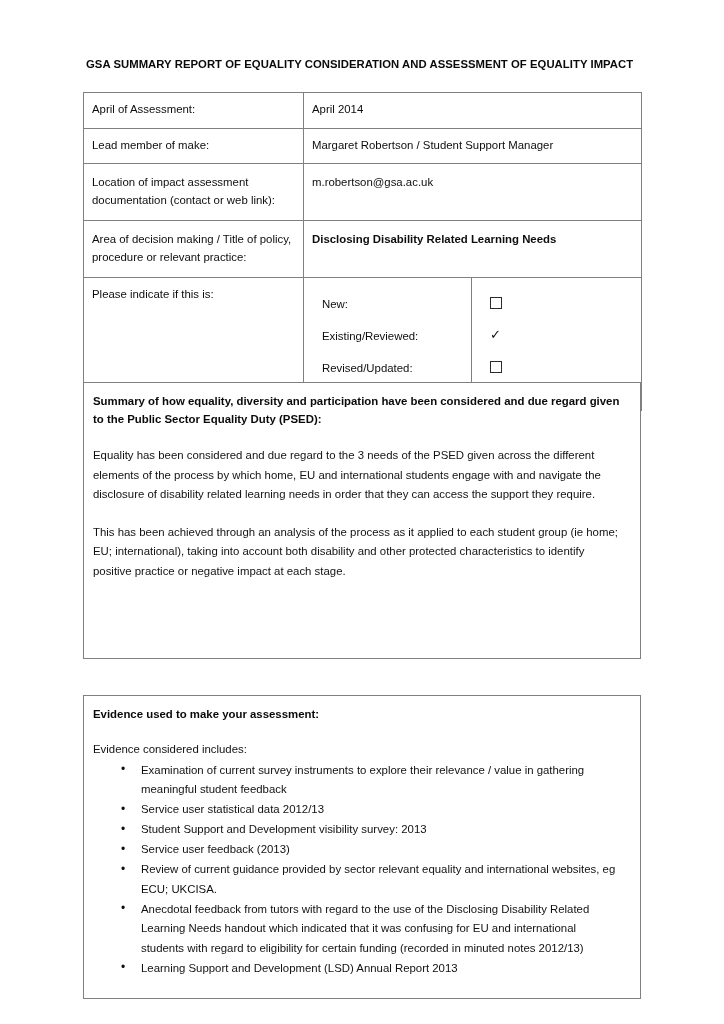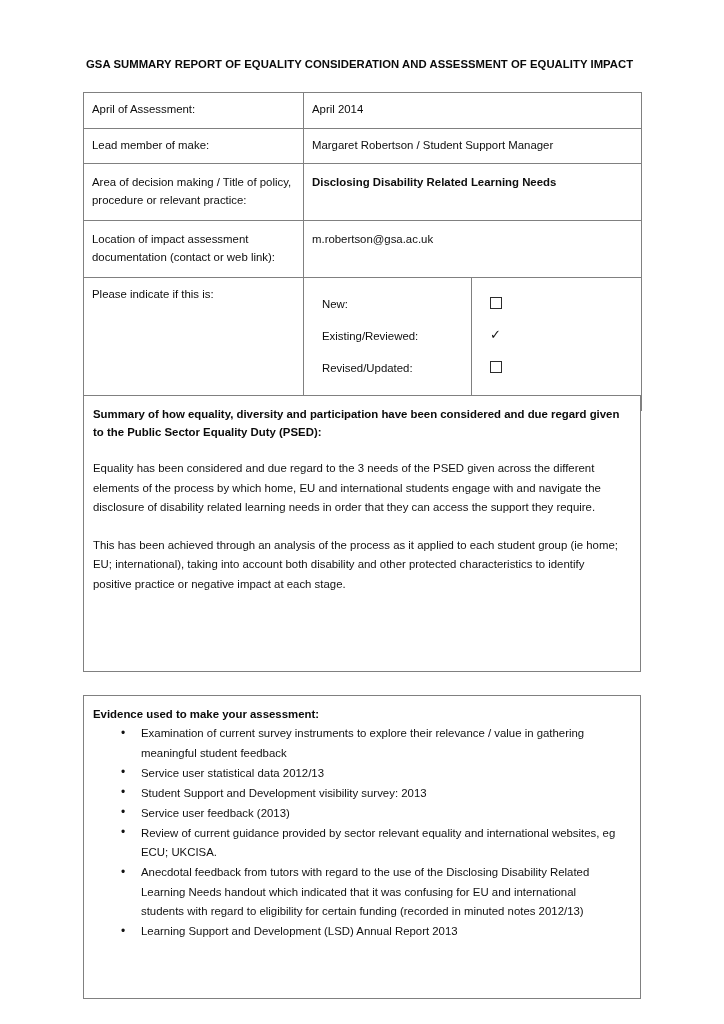--- a/index.html
+++ b/index.html
@@ -100,21 +100,21 @@
   
   .section {
     position: absolute;
     left: 83px;
     width: 558px;
     box-sizing: border-box;
     border: 1px solid #808080;
     background: #ffffff;
     padding: 9px 13px 10px 9px;
   }
-  #summary-section { top: 395px; height: 277px; }
+  #summary-section { top: 382px; height: 277px; }
   #evidence-section { top: 695px; height: 304px; }
 
   .section-heading {
     font-size: 11.4px;
     font-weight: bold;
     line-height: 18px;
     color: #0a0a0a;
     margin: 0 0 0 0;
   }
   .para {
@@ -163,26 +163,26 @@
     <tbody>
       <tr>
         <td class="label-cell">April of Assessment:</td>
         <td class="value-cell" colspan="2">April 2014</td>
       </tr>
       <tr>
         <td class="label-cell">Lead member of make:</td>
         <td class="value-cell" colspan="2">Margaret Robertson / Student Support Manager</td>
       </tr>
       <tr class="row-tall">
+        <td class="label-cell">Location of impact assessment documentation (contact or web link):</td>
+        <td class="value-cell" colspan="2">m.robertson@gsa.ac.uk</td>
+      </tr>
+      <tr class="row-tall">
         <td class="label-cell">Area of decision making / Title of policy, procedure or relevant practice:</td>
         <td class="value-cell value-bold" colspan="2">Disclosing Disability Related Learning Needs</td>
-      </tr>
-      <tr class="row-tall">
-        <td class="label-cell">Location of impact assessment documentation (contact or web link):</td>
-        <td class="value-cell" colspan="2">m.robertson@gsa.ac.uk</td>
       </tr>
       <tr>
         <td class="label-cell">Please indicate if this is:</td>
         <td class="choice-cell">
           <div class="choice-list">
             <div class="choice-line">New:</div>
             <div class="choice-line">Existing/Reviewed:</div>
             <div class="choice-line">Revised/Updated:</div>
           </div>
         </td>
@@ -204,20 +204,21 @@
   </table>
 
   <div class="section" id="summary-section">
     <div class="section-heading">Summary of how equality, diversity and participation have been considered and due regard given to the Public Sector Equality Duty (PSED):</div>
     <p class="para">Equality has been considered and due regard to the 3 needs of the PSED given across the different elements of the process by which home, EU and international students engage with and navigate the disclosure of disability related learning needs in order that they can access the support they require.</p>
     <p class="para">This has been achieved through an analysis of the process as it applied to each student group (ie home; EU; international), taking into account both disability and other protected characteristics to identify positive practice or negative impact at each stage.</p>
   </div>
 
   <div class="section" id="evidence-section">
     <div class="section-heading">Evidence used to make your assessment:</div>
+    <p class="para tight">Evidence considered includes:</p>
     <ul class="bullet-list">
       <li>Examination of current survey instruments to explore their relevance / value in gathering meaningful student feedback</li>
       <li>Service user statistical data 2012/13</li>
       <li>Student Support and Development visibility survey: 2013</li>
       <li>Service user feedback (2013)</li>
       <li>Review of current guidance provided by sector relevant equality and international websites, eg ECU; UKCISA.</li>
       <li>Anecdotal feedback from tutors with regard to the use of the Disclosing Disability Related Learning Needs handout which indicated that it was confusing for EU and international students with regard to eligibility for certain funding (recorded in minuted notes 2012/13)</li>
       <li>Learning Support and Development (LSD) Annual Report 2013</li>
     </ul>
   </div>

